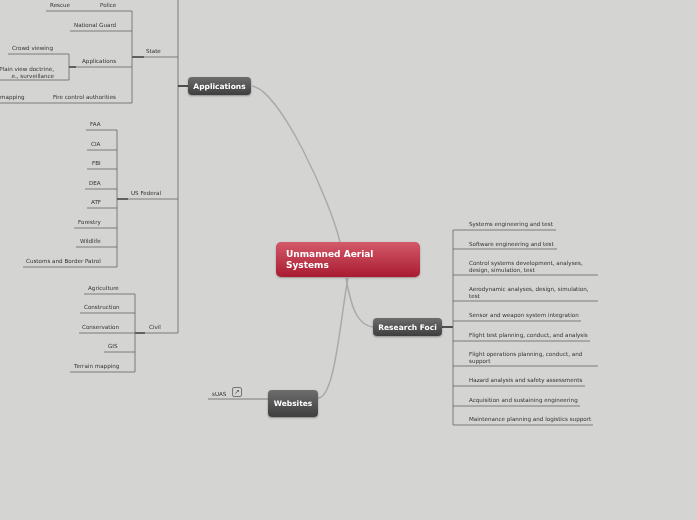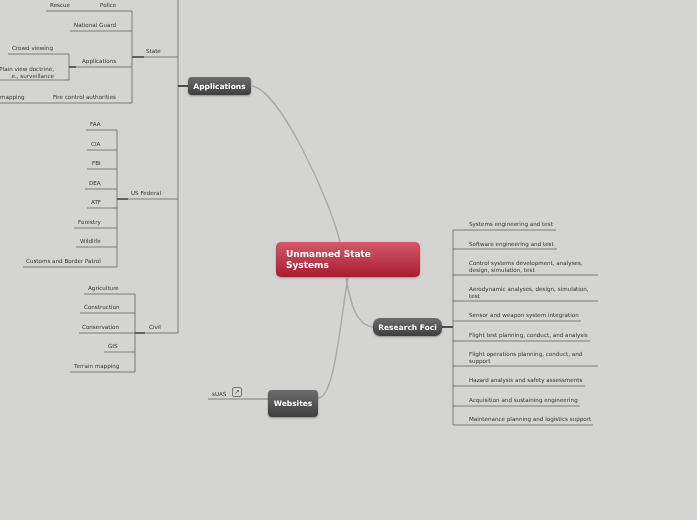--- a/index.html
+++ b/index.html
@@ -72,24 +72,24 @@
     <line x1="453" y1="341" x2="590" y2="341"></line>
     <line x1="453" y1="366" x2="598" y2="366"></line>
     <line x1="453" y1="386" x2="585" y2="386"></line>
     <line x1="453" y1="406" x2="580" y2="406"></line>
     <line x1="453" y1="425" x2="593" y2="425"></line>
 
     <line x1="208" y1="399" x2="268" y2="399"></line>
   </g>
 </svg>
 
-<div class="center">Unmanned State Systems</div>
+<div class="center">Unmanned Aerial Systems</div>
 
 <div class="node" style="left:188px;top:77px;width:63px;height:18px;">Applications</div>
-<div class="node" style="left:373px;top:318px;width:69px;height:18px;border-radius:7px;">Research Foci</div>
+<div class="node" style="left:373px;top:318px;width:69px;height:18px;">Research Foci</div>
 <div class="node" style="left:268px;top:390px;width:50px;height:27px;">Websites</div>
 
 <div class="leaf" style="left:146px;top:48px;">State</div>
 <div class="leaf" style="left:100px;top:2px;">Police</div>
 <div class="leaf" style="left:50px;top:2px;">Rescue</div>
 <div class="leaf" style="left:74px;top:22px;">National Guard</div>
 <div class="leaf" style="left:82px;top:58px;">Applications</div>
 <div class="leaf" style="left:12px;top:45px;">Crowd viewing</div>
 <div class="leaf wrap" style="left:-8px;top:66px;width:62px;text-align:right;">Plain view doctrine, e., surveillance</div>
 <div class="leaf" style="left:53px;top:94px;">Fire control authorities</div>

